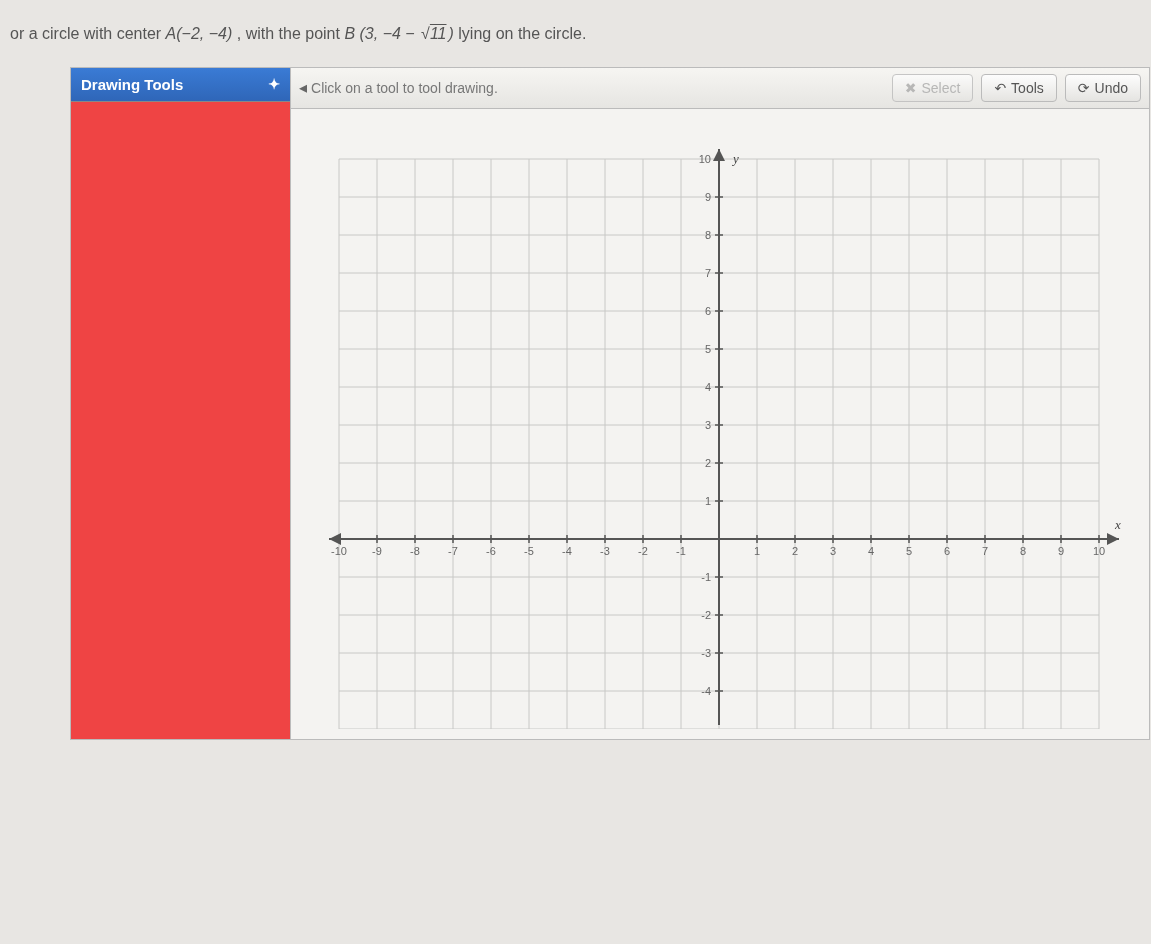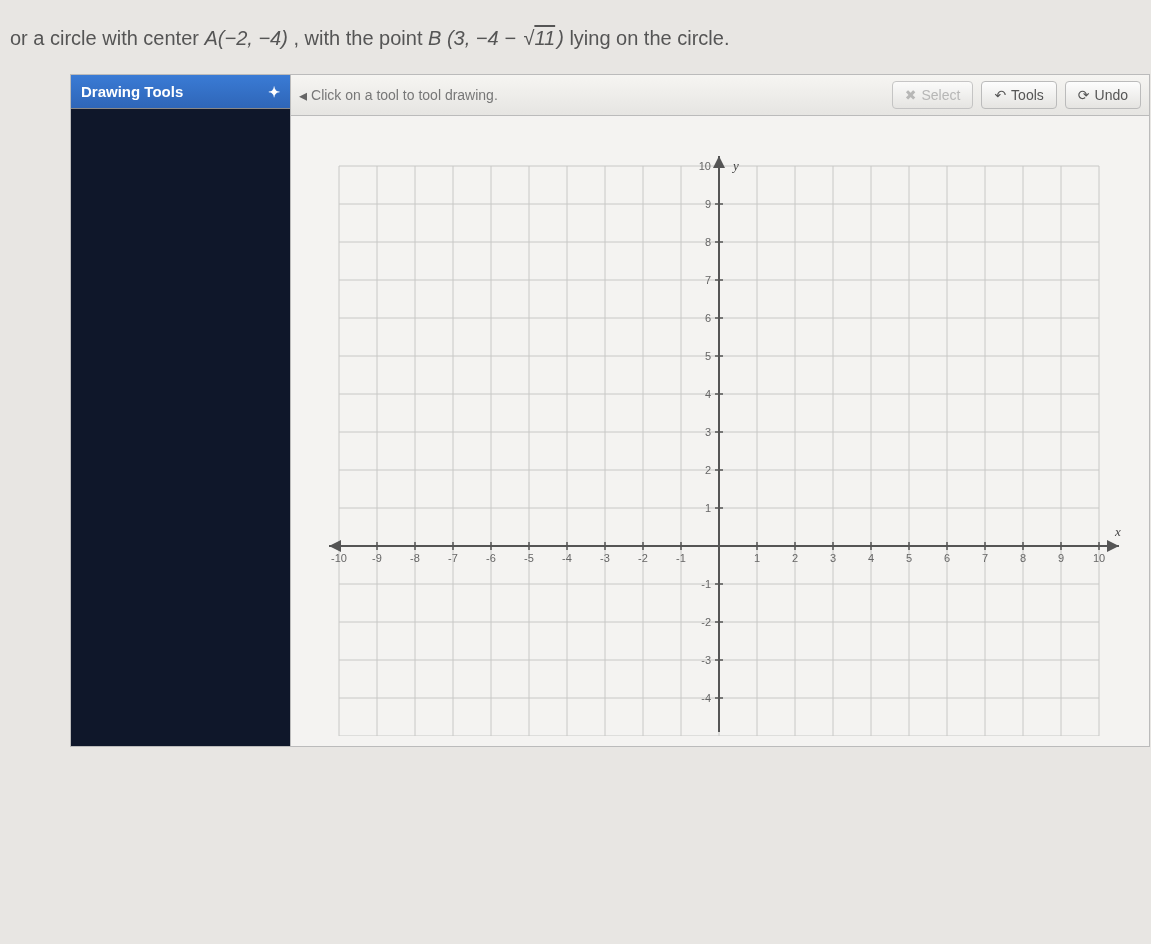--- a/index.html
+++ b/index.html
@@ -3,41 +3,41 @@
 <meta charset="utf-8">
 <style>
   * { box-sizing: border-box; margin: 0; padding: 0; }
   body {
     font-family: Arial, Helvetica, sans-serif;
     background: #e8e6e3;
     padding: 20px 10px;
     color: #3a3a3a;
   }
   .problem-text {
-    font-size: 20px;
+    font-size: 16px;
     line-height: 1.8;
     margin-bottom: 18px;
     color: #555;
   }
   .problem-text .line { margin-bottom: 6px; }
   .math { font-style: italic; }
   .sqrt { position: relative; display:inline-block; padding:0 2px; }
   .sqrt::before { content:"√"; }
   .overline { text-decoration: overline; }
   .app {
     display: flex;
     border: 1px solid #bbb;
     background: #f4f3f1;
     width: 1080px;
     margin-left: 60px;
   }
   .tools-col {
     width: 220px;
     border-right: 1px solid #bbb;
-    background: #0f172a;
+    background: #ef4444;
   }
   .tools-header {
     background: linear-gradient(#3a7bd5, #2f66b8);
     color: #fff;
     font-weight: bold;
     font-size: 15px;
     padding: 8px 10px;
     display:flex;
     justify-content: space-between;
     align-items:center;

